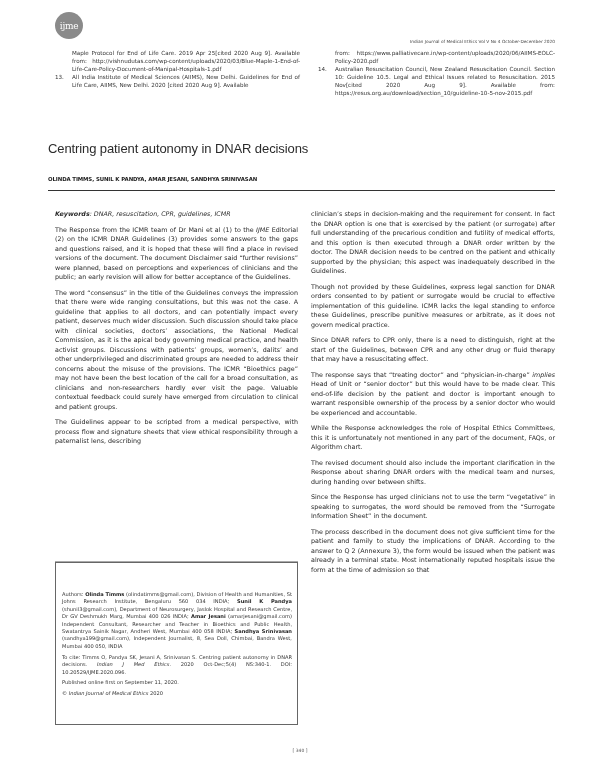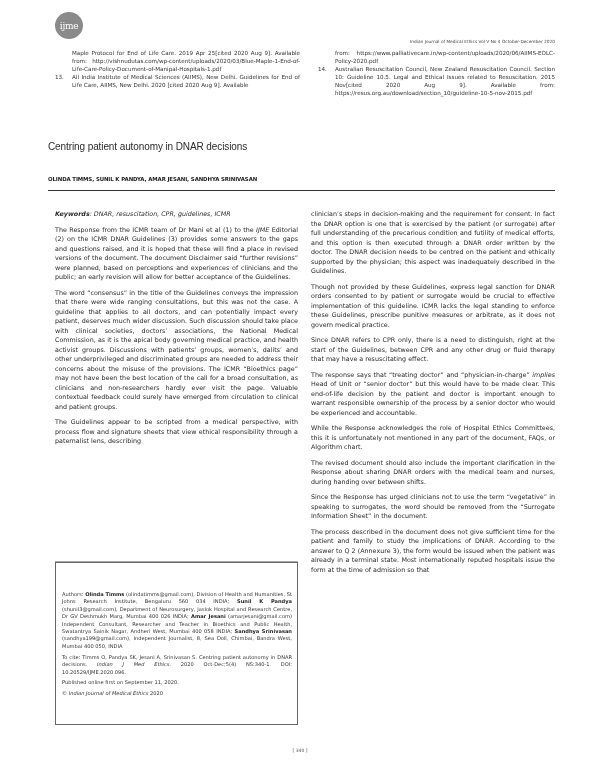--- a/index.html
+++ b/index.html
@@ -15,21 +15,21 @@
   .journal-header {
     position: absolute; left: 380px; top: 39px; width: 175px; text-align: right;
     font-size: 4.3px; color: #444;
   }
   .refs { position: absolute; top: 49px; font-size: 5.6px; line-height: 8px; color: #333; }
   .refs.left { left: 55px; width: 245px; }
   .refs.right { left: 318px; width: 237px; }
   .ref { position: relative; padding-left: 17px; text-align: justify; }
   .ref .num { position: absolute; left: 0; top: 0; }
   .title {
-    position: absolute; left: 48px; top: 141px; font-size: 10px; color: #2b2b2b;
+    position: absolute; left: 48px; top: 141px; font-size: 13px; color: #2b2b2b;
     font-family: "Liberation Sans", sans-serif; letter-spacing: -0.1px;
   }
   .authors {
     position: absolute; left: 48px; top: 176px; font-size: 5.4px; font-weight: bold; color: #222;
     letter-spacing: -0.1px;
   }
   .rule { position: absolute; left: 48px; top: 190px; width: 507px; height: 1px; background: #333; }
   .col { position: absolute; font-size: 6.35px; line-height: 9.5px; color: #2a2a2a; text-align: justify; }
   .col.left { left: 55px; top: 209px; width: 243px; }
   .col.right { left: 311px; top: 209px; width: 244px; }

